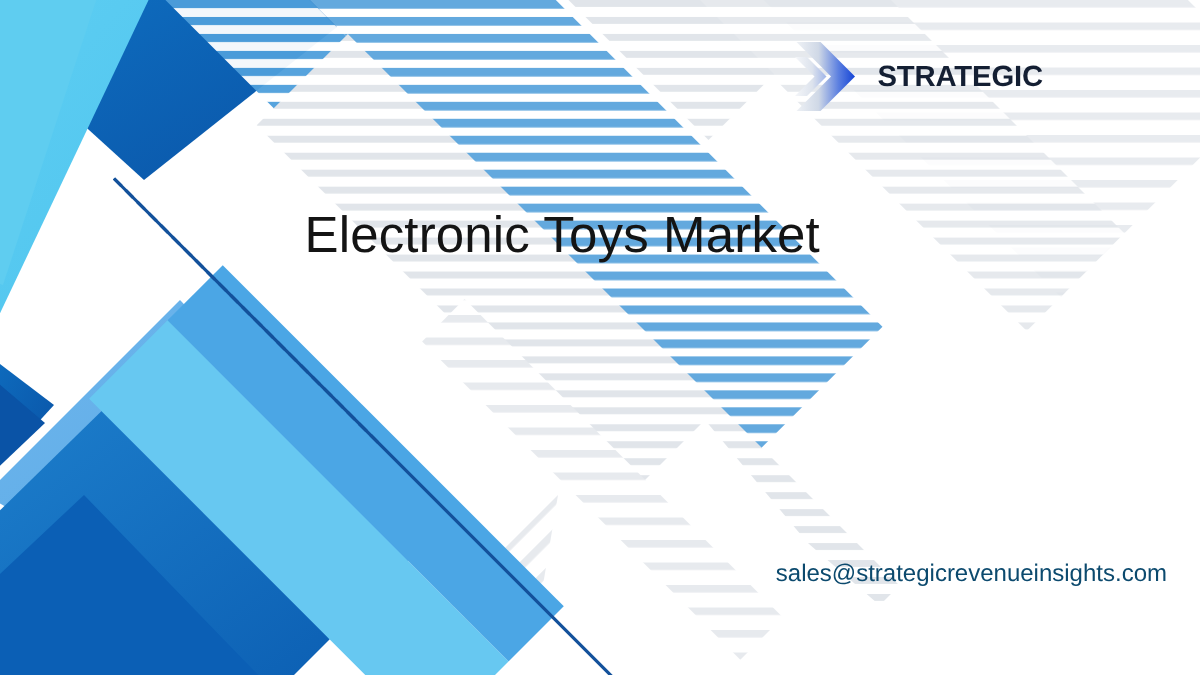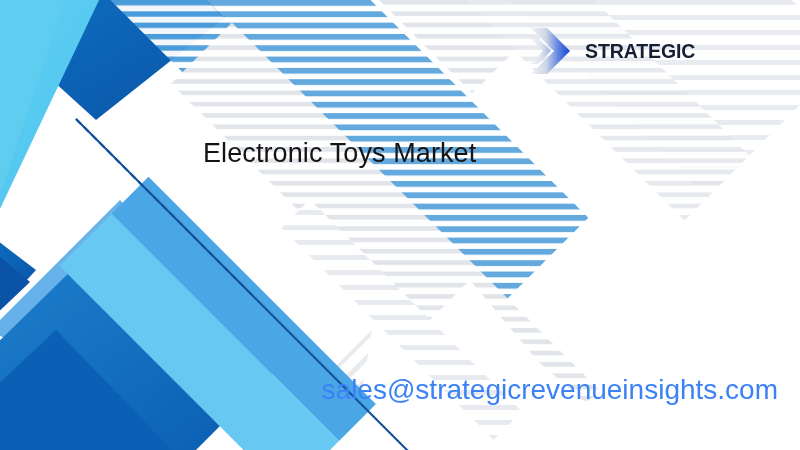--- a/index.html
+++ b/index.html
@@ -27,34 +27,34 @@
     height: 450px;
     overflow: hidden;
     pointer-events: none;
   }
 
   
   #title {
     position: absolute;
     left: 203px;
     top: 138px;
-    font-size: 27px;
+    font-size: 34px;
     font-weight: 400;
     color: #141414;
     letter-spacing: 0.1px;
     white-space: nowrap;
   }
 
   #email {
     position: absolute;
     right: 22px;
     top: 374px;
-    font-size: 28px;
+    font-size: 16px;
     font-weight: 400;
-    color: #3b82f6;
+    color: #0c4a6e;
     white-space: nowrap;
   }
 
   
   #logo {
     position: absolute;
     left: 530px;
     top: 26px;
     display: flex;
     align-items: center;

